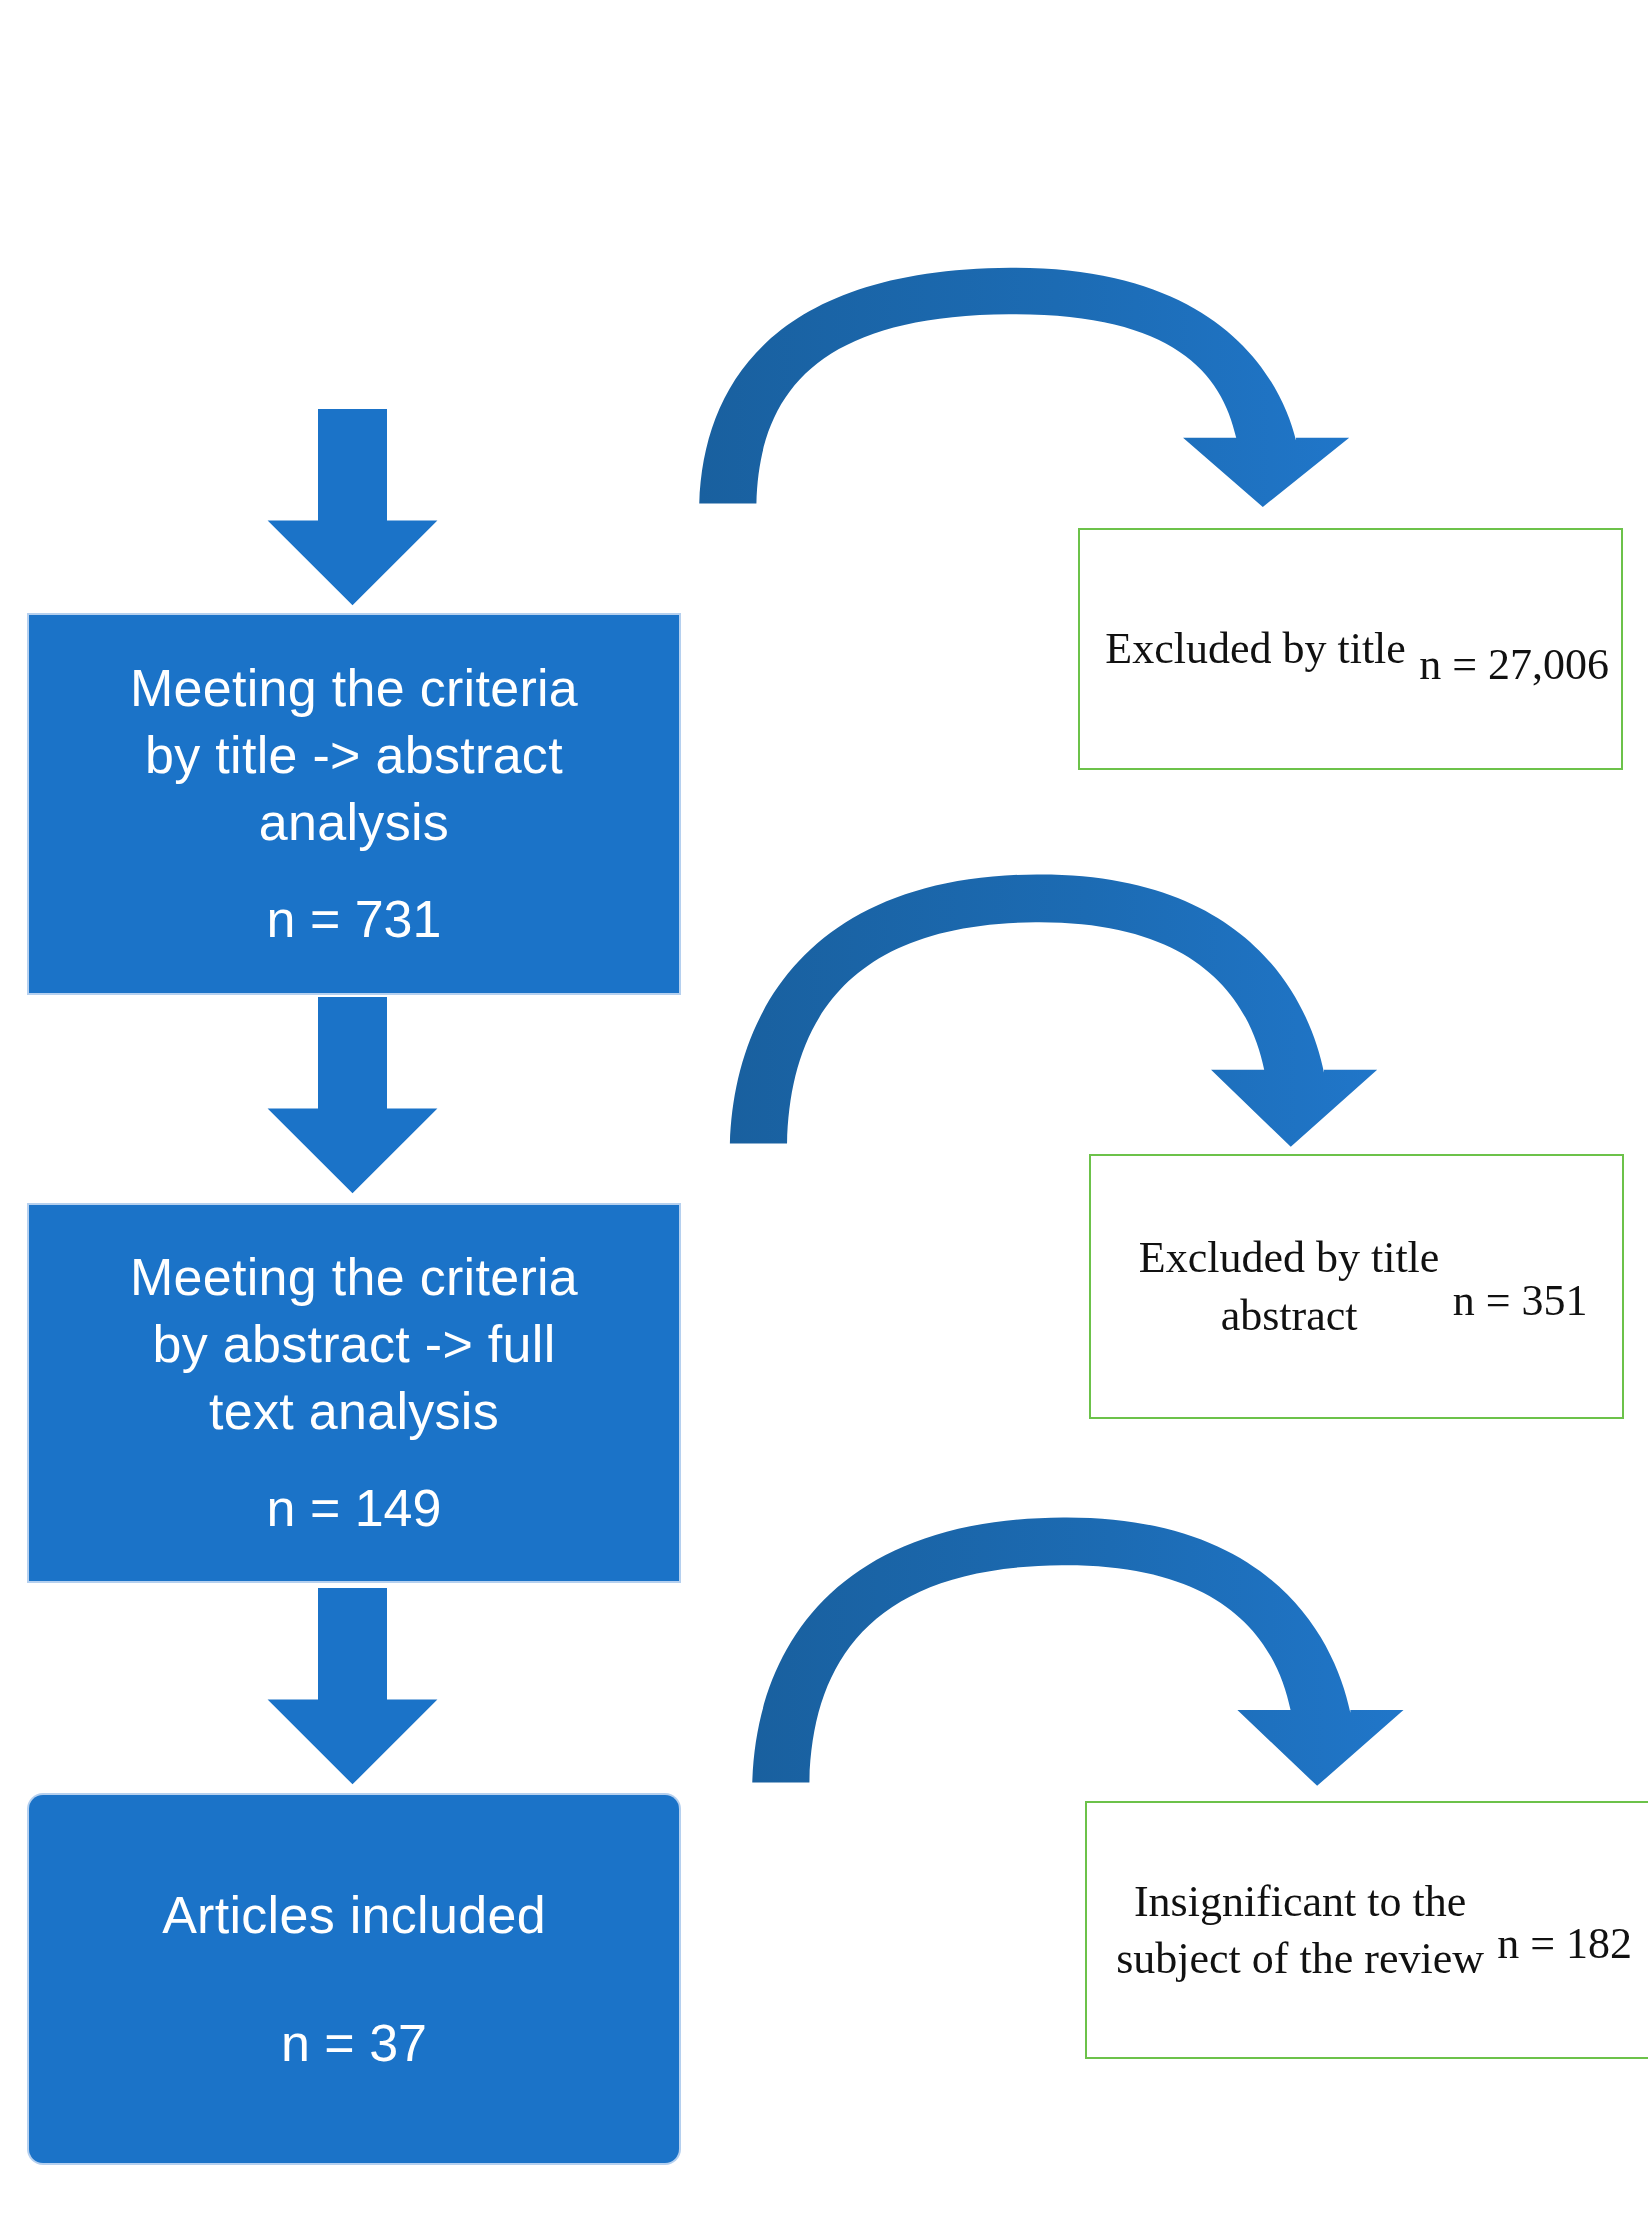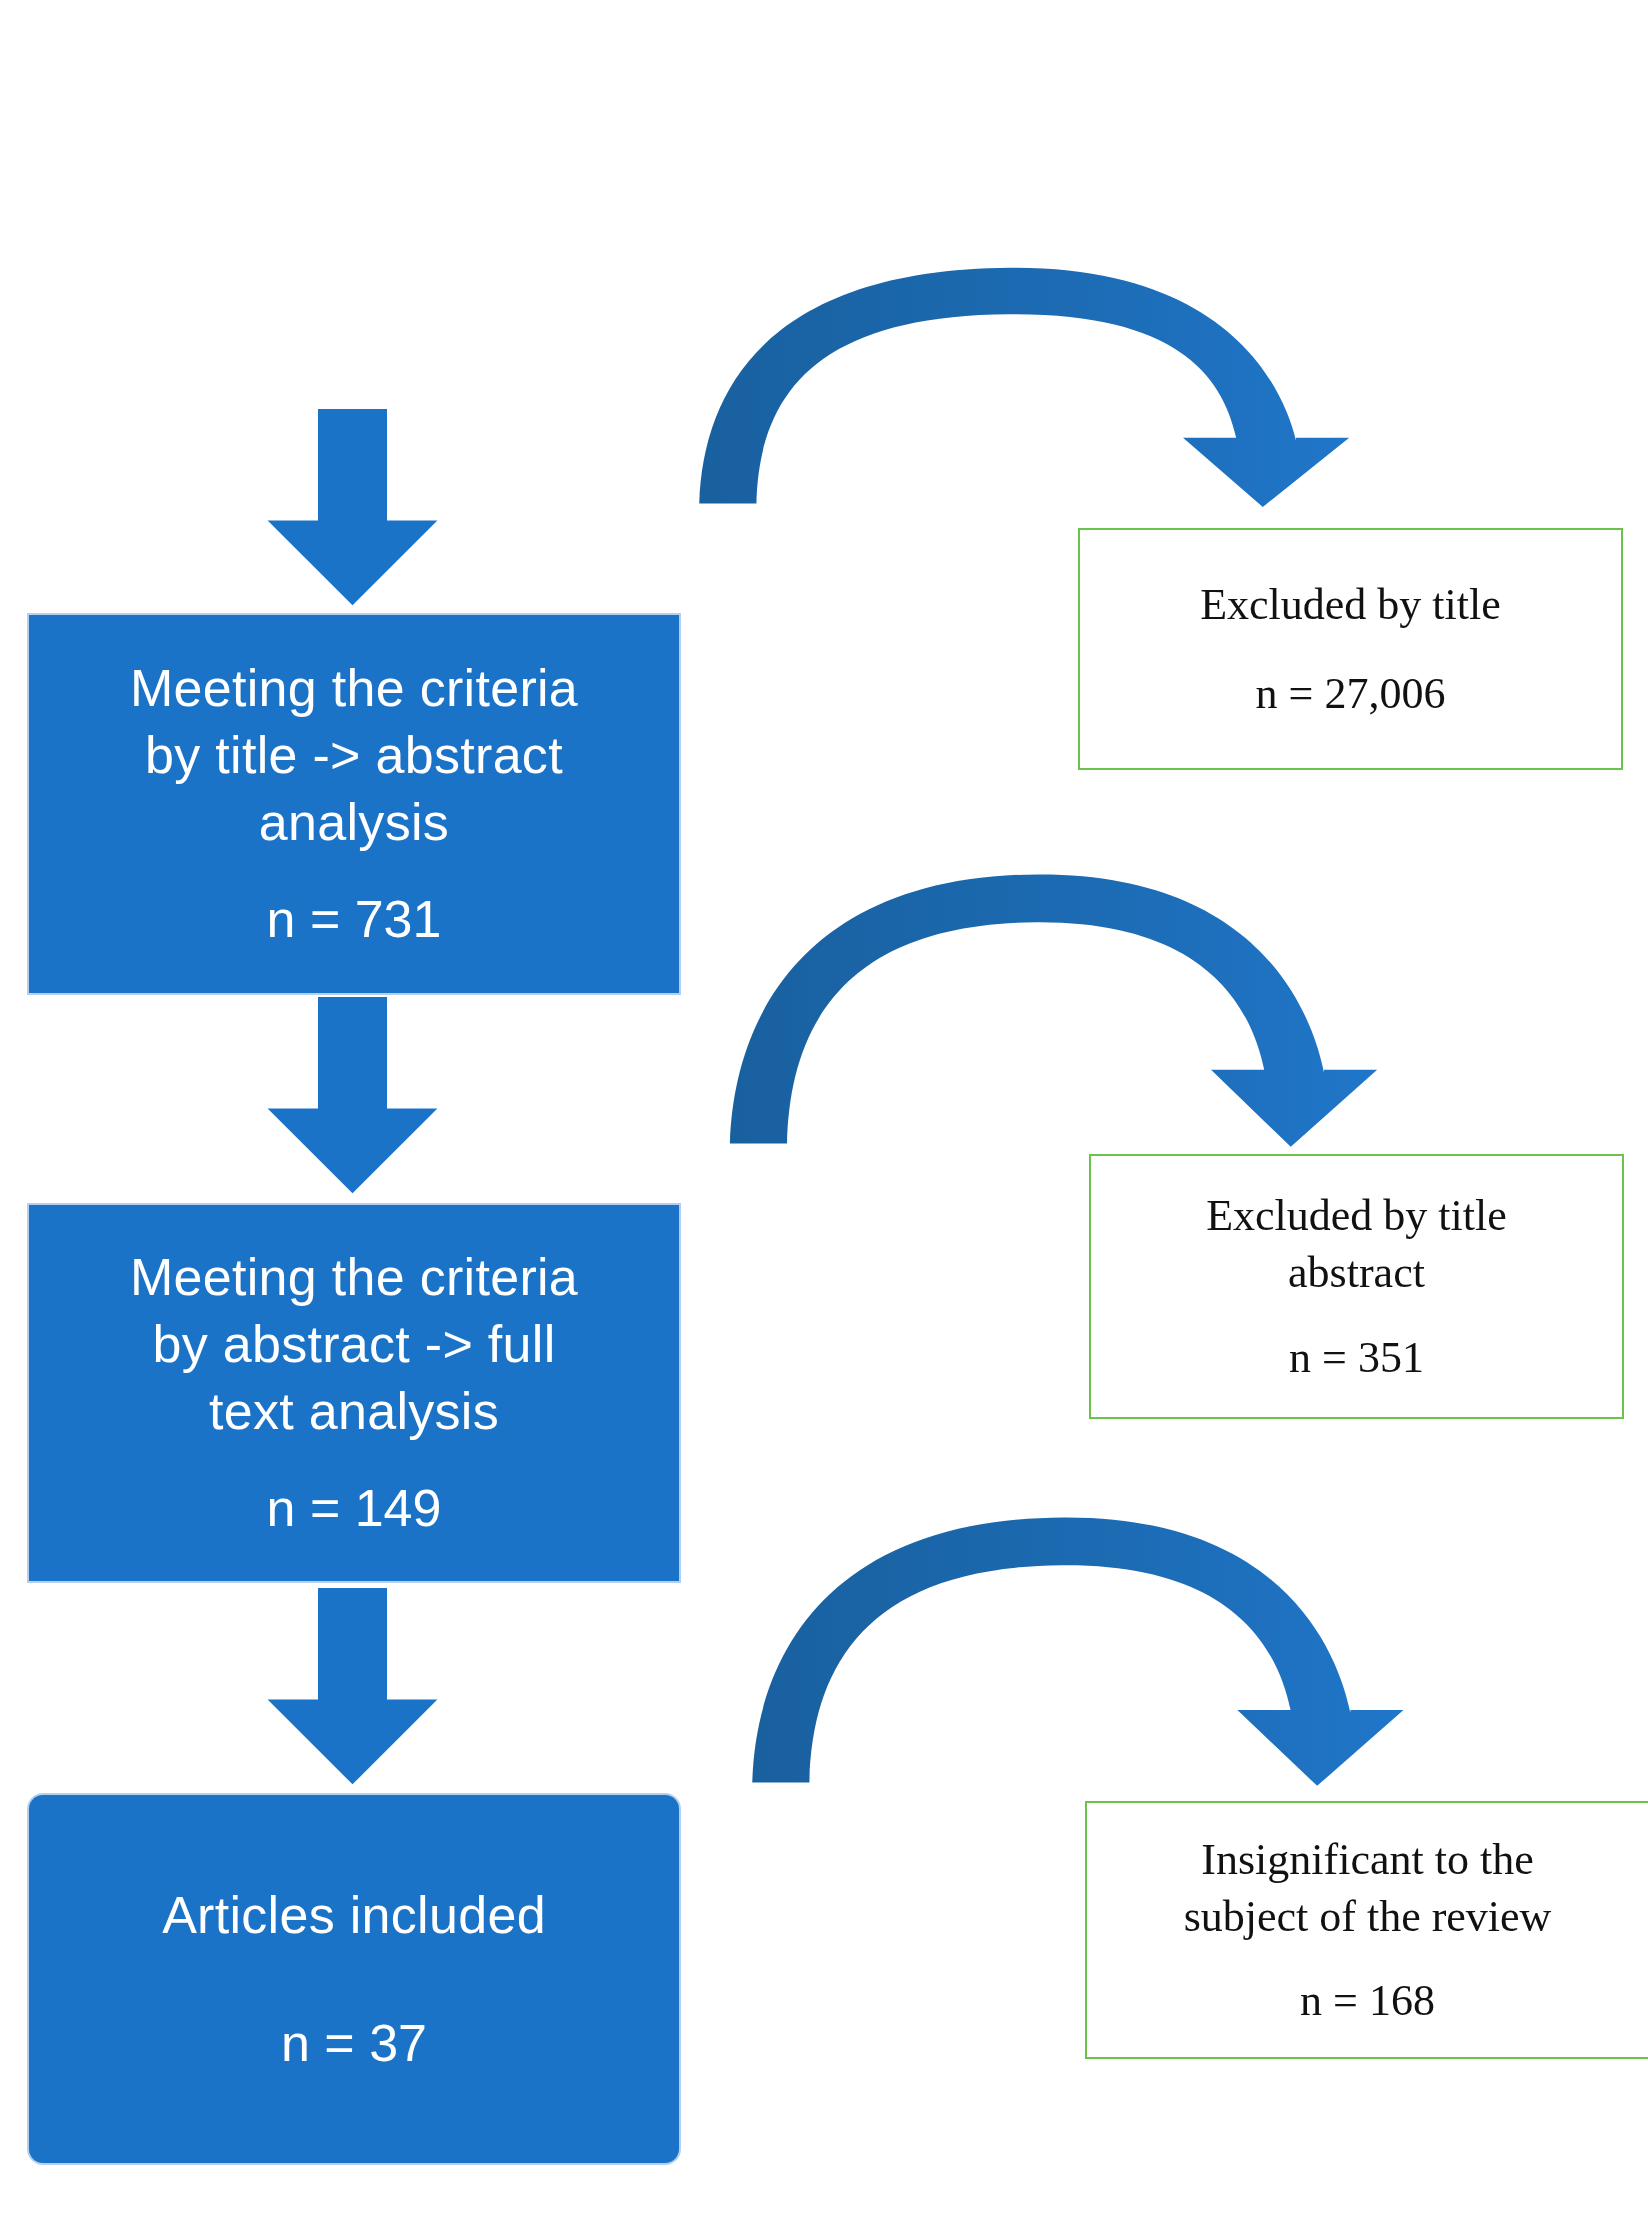--- a/index.html
+++ b/index.html
@@ -68,21 +68,21 @@
   #down-arrow-2 { top: 997px; }
   #down-arrow-3 { top: 1588px; }
 
   
   .green-box {
     position: absolute;
     background: #ffffff;
     border: 2.7px solid #6CC24A;
     box-sizing: border-box;
     display: flex;
-    flex-direction: column;
+    flex-direction: row;
     align-items: center;
     justify-content: center;
     color: #111111;
     font-family: "Liberation Serif", serif;
     text-align: center;
     line-height: 1.3;
   }
   .green-box .gb-title {
     font-size: 44px;
     white-space: pre-line;
@@ -200,17 +200,17 @@
              C 38,240 152,40 500,38
              C 812,36 908,218 932,332
              L 932,328 L 1012,328 L 882,442 L 762,328 L 842,328
              C 820,222 742,108 498,110
              C 208,112 122,258 118,437 Z" fill="url(#arcgrad3)"></path>
   </svg>
 
   <div class="green-box" id="green-insignificant">
     <div class="gb-title">Insignificant to the
 subject of the review</div>
-    <div class="gb-count">n = 168</div>
+    <div class="gb-count">n = 182</div>
   </div>
 
 </div>
 
 
 </body></html>

